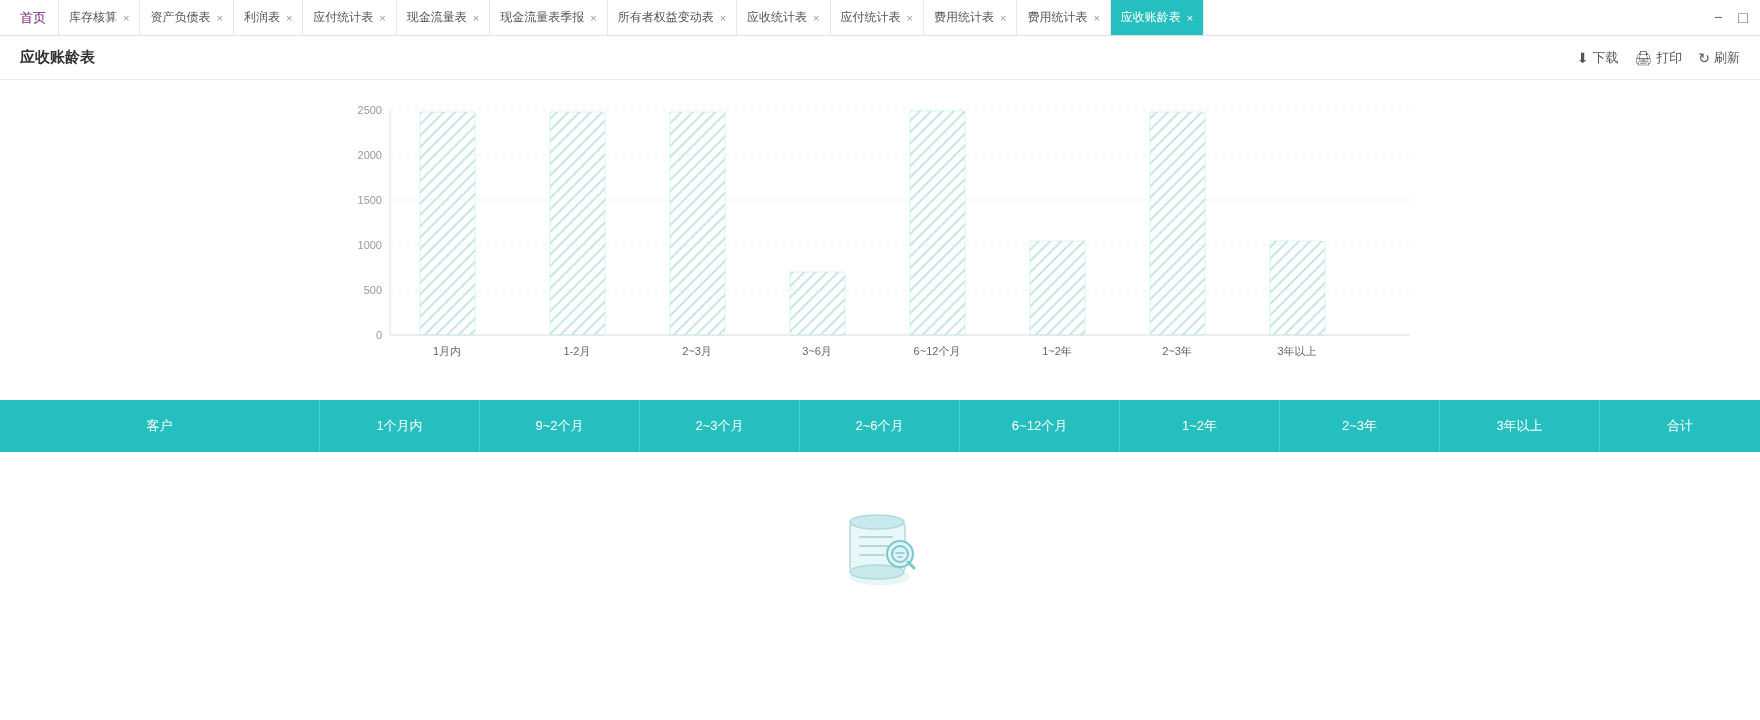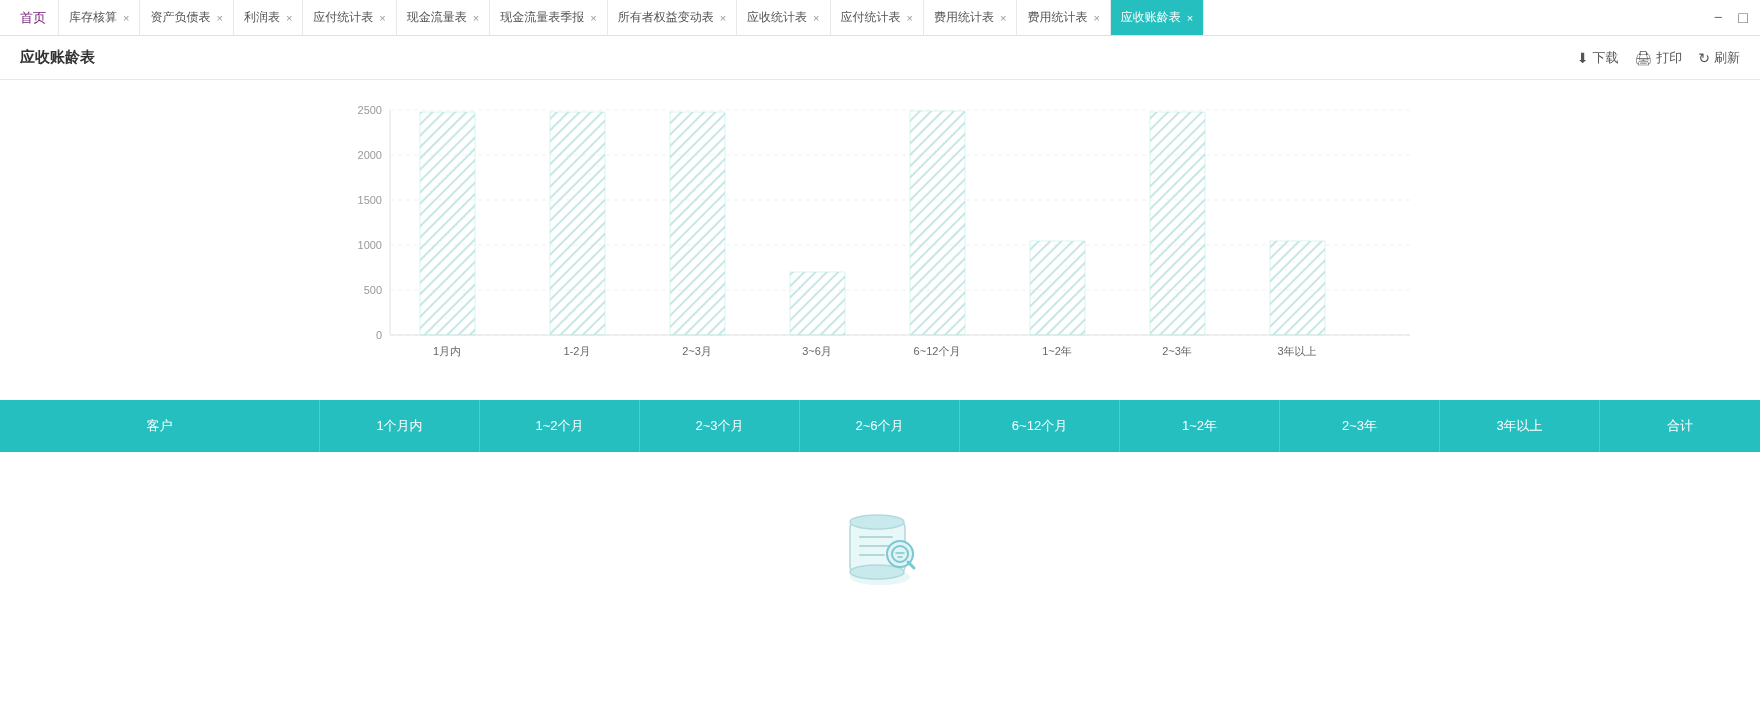--- a/index.html
+++ b/index.html
@@ -285,21 +285,21 @@
         <text x="727" y="255" text-anchor="middle" font-size="11" fill="#666">1~2年</text>
         <text x="847" y="255" text-anchor="middle" font-size="11" fill="#666">2~3年</text>
         <text x="967" y="255" text-anchor="middle" font-size="11" fill="#666">3年以上</text>
       </svg>
     </div>
   </div>
 
   <div class="table-header" id="table-header-row">
   <div class="table-header-cell">客户</div>
       <div class="table-header-cell">1个月内</div>
-      <div class="table-header-cell">1~2个月</div>
+      <div class="table-header-cell">9~2个月</div>
       <div class="table-header-cell">2~3个月</div>
       <div class="table-header-cell">2~6个月</div>
       <div class="table-header-cell">6~12个月</div>
       <div class="table-header-cell">1~2年</div>
       <div class="table-header-cell">2~3年</div>
       <div class="table-header-cell">3年以上</div>
       <div class="table-header-cell">合计</div>
     </div>
 
   <div class="empty-state">

